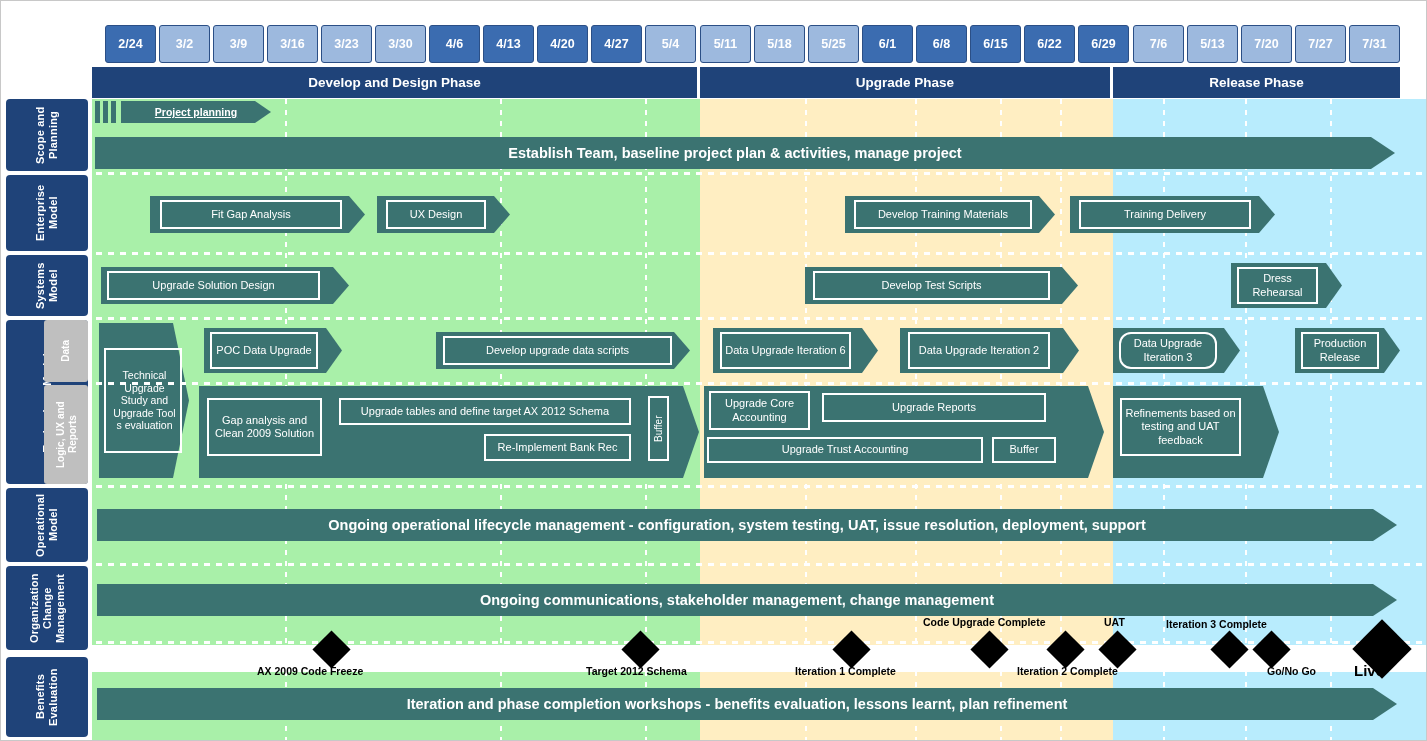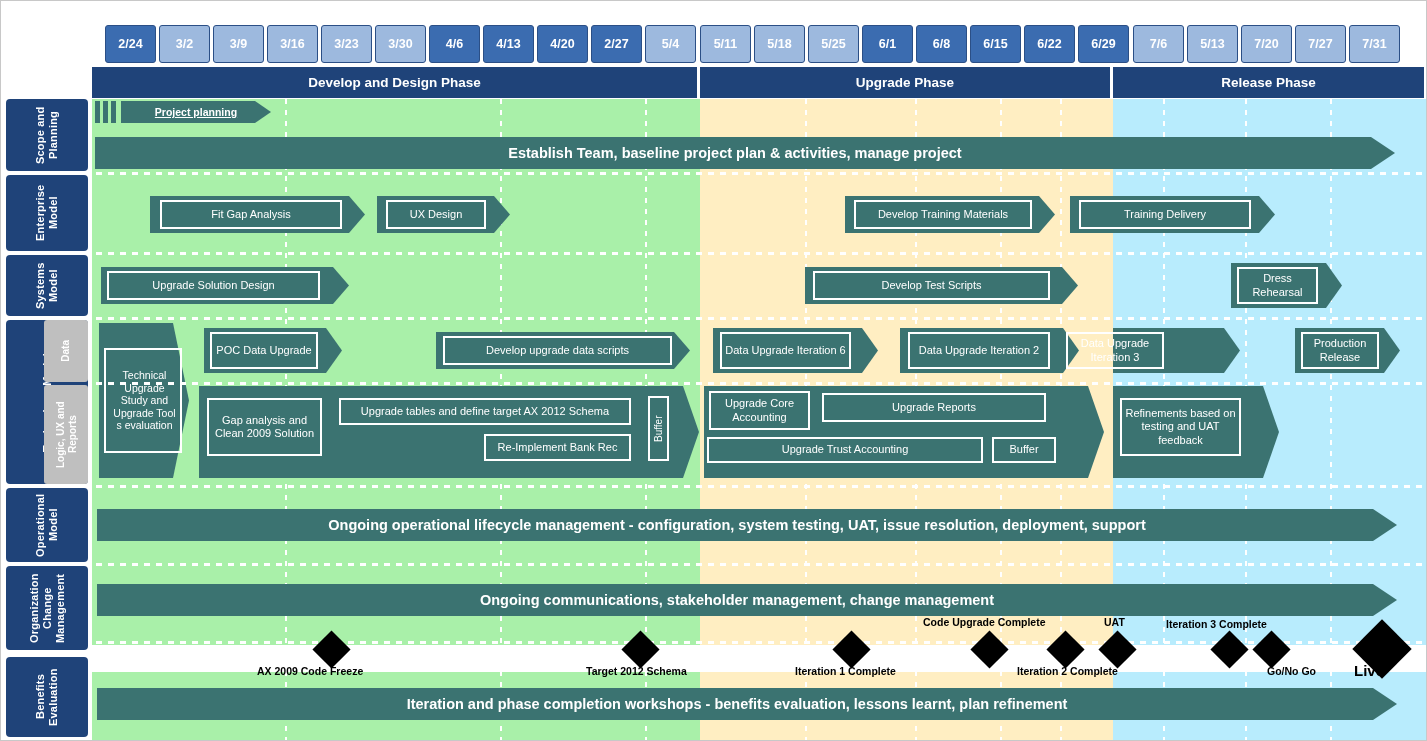--- a/index.html
+++ b/index.html
@@ -97,40 +97,40 @@
   <div class="tl-row">
     <div class="tl-cell tl-dark" style="left:105px;width:51px;">2/24</div>
     <div class="tl-cell tl-light" style="left:159px;width:51px;">3/2</div>
     <div class="tl-cell tl-light" style="left:213px;width:51px;">3/9</div>
     <div class="tl-cell tl-light" style="left:267px;width:51px;">3/16</div>
     <div class="tl-cell tl-light" style="left:321px;width:51px;">3/23</div>
     <div class="tl-cell tl-light" style="left:375px;width:51px;">3/30</div>
     <div class="tl-cell tl-dark" style="left:429px;width:51px;">4/6</div>
     <div class="tl-cell tl-dark" style="left:483px;width:51px;">4/13</div>
     <div class="tl-cell tl-dark" style="left:537px;width:51px;">4/20</div>
-    <div class="tl-cell tl-dark" style="left:591px;width:51px;">2/27</div>
+    <div class="tl-cell tl-dark" style="left:591px;width:51px;">4/27</div>
     <div class="tl-cell tl-light" style="left:645px;width:51px;">5/4</div>
     <div class="tl-cell tl-light" style="left:700px;width:51px;">5/11</div>
     <div class="tl-cell tl-light" style="left:754px;width:51px;">5/18</div>
     <div class="tl-cell tl-light" style="left:808px;width:51px;">5/25</div>
     <div class="tl-cell tl-dark" style="left:862px;width:51px;">6/1</div>
     <div class="tl-cell tl-dark" style="left:916px;width:51px;">6/8</div>
     <div class="tl-cell tl-dark" style="left:970px;width:51px;">6/15</div>
     <div class="tl-cell tl-dark" style="left:1024px;width:51px;">6/22</div>
     <div class="tl-cell tl-dark" style="left:1078px;width:51px;">6/29</div>
     <div class="tl-cell tl-light" style="left:1133px;width:51px;">7/6</div>
     <div class="tl-cell tl-light" style="left:1187px;width:51px;">5/13</div>
     <div class="tl-cell tl-light" style="left:1241px;width:51px;">7/20</div>
     <div class="tl-cell tl-light" style="left:1295px;width:51px;">7/27</div>
     <div class="tl-cell tl-light" style="left:1349px;width:51px;">7/31</div>
   </div>
 
   <div class="phase" style="left:92px;width:605px;">Develop and Design Phase</div>
   <div class="phase" style="left:700px;width:410px;">Upgrade Phase</div>
-  <div class="phase" style="left:1113px;width:311px;">Release Phase</div>
+  <div class="phase" style="left:1113px;width:287px;">Release Phase</div>
 
   <div class="side" style="top:99px;height:72px;width:82px;">
     <span class="side-txt">Scope and Planning</span>
   </div>
   <div class="side" style="top:175px;height:76px;width:82px;">
     <span class="side-txt">Enterprise Model</span>
   </div>
   <div class="side" style="top:255px;height:61px;width:82px;">
     <span class="side-txt">Systems Model</span>
   </div>
@@ -205,21 +205,21 @@
   <div class="chev arrow" style="left:436px;top:332px;width:254px;height:37px;"></div>
   <div class="inner" style="left:443px;top:336px;width:229px;height:29px;">Develop upgrade data scripts</div>
 
   <div class="chev arrow" style="left:713px;top:328px;width:165px;height:45px;"></div>
   <div class="inner" style="left:720px;top:332px;width:131px;height:37px;">Data Upgrade Iteration 6</div>
 
   <div class="chev arrow" style="left:900px;top:328px;width:179px;height:45px;"></div>
   <div class="inner" style="left:908px;top:332px;width:142px;height:37px;">Data Upgrade Iteration 2</div>
 
   <div class="chev arrow" style="left:1113px;top:328px;width:127px;height:45px;"></div>
-  <div class="inner" style="left:1066px;top:332px;width:98px;height:37px;">Data Upgrade Iteration 3</div>
+  <div class="inner" style="left:1119px;top:332px;width:98px;height:37px;border-radius:12px;">Data Upgrade Iteration 3</div>
 
   <div class="chev arrow" style="left:1295px;top:328px;width:105px;height:45px;"></div>
   <div class="inner" style="left:1301px;top:332px;width:78px;height:37px;">Production Release</div>
 
   <div class="chev arrow" style="left:199px;top:386px;width:500px;height:92px;"></div>
   <div class="inner" style="left:207px;top:398px;width:115px;height:58px;">Gap analysis and Clean 2009 Solution</div>
   <div class="inner" style="left:339px;top:398px;width:292px;height:27px;">Upgrade tables and define target AX 2012 Schema</div>
   <div class="inner" style="left:484px;top:434px;width:147px;height:27px;">Re-Implement Bank Rec</div>
   <div class="inner vtext" style="left:648px;top:396px;width:21px;height:65px;font-size:10px;">Buffer</div>
 

